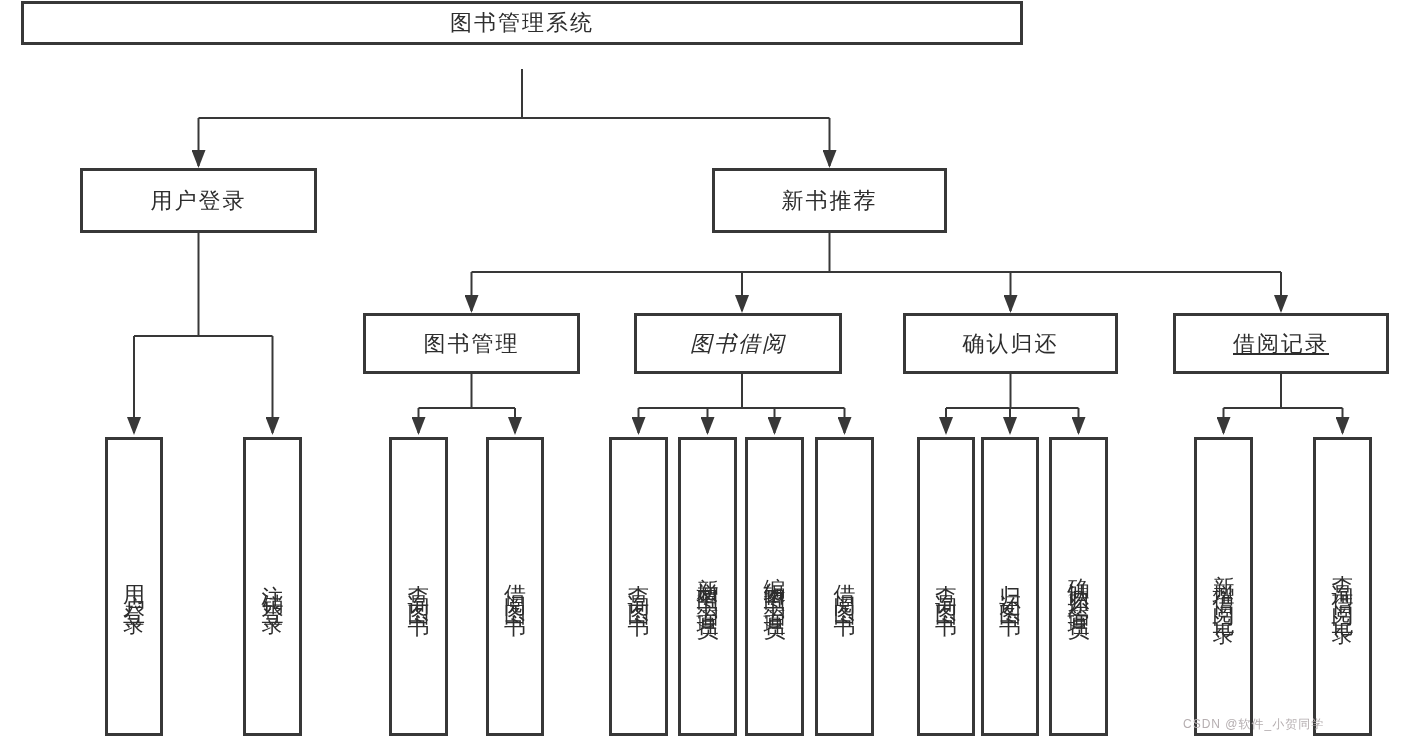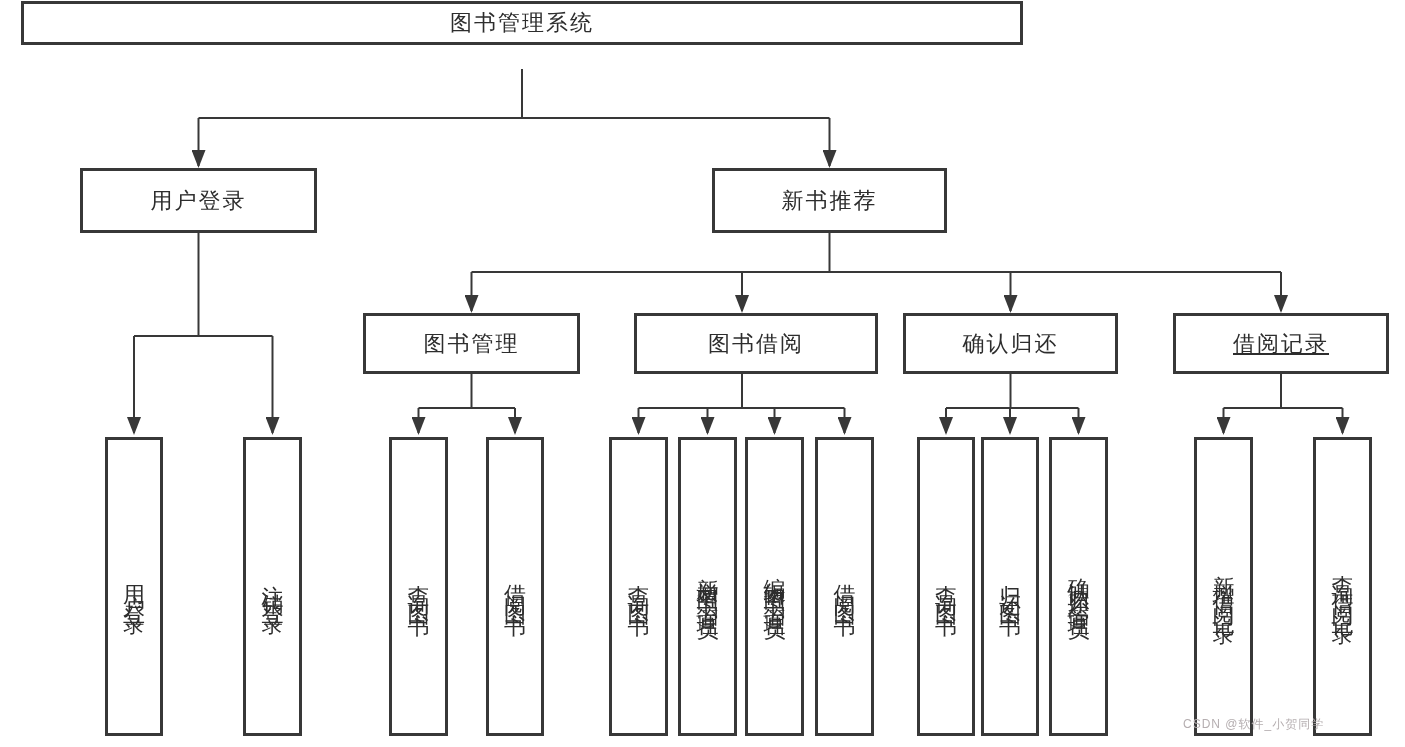--- a/index.html
+++ b/index.html
@@ -111,21 +111,21 @@
   <div class="box" style="left:80px; top:168px; width:237px; height:65px;">
     <span>用户登录</span>
   </div>
   <div class="box" style="left:712px; top:168px; width:235px; height:65px;">
     <span>新书推荐</span>
   </div>
 
   <div class="box" style="left:363px; top:313px; width:217px; height:61px;">
     <span>图书管理</span>
   </div>
-  <div class="box" style="left:634px; top:313px; width:244px; height:61px;">
+  <div class="box" style="left:634px; top:313px; width:208px; height:61px;font-style:italic;">
     <span>图书借阅</span>
   </div>
   <div class="box" style="left:903px; top:313px; width:215px; height:61px;">
     <span>确认归还</span>
   </div>
   <div class="box" style="left:1173px; top:313px; width:216px; height:61px;text-decoration:underline;">
     <span>借阅记录</span>
   </div>
 
   <div class="box" style="left:105px; top:437px; width:58px; height:299px;">

